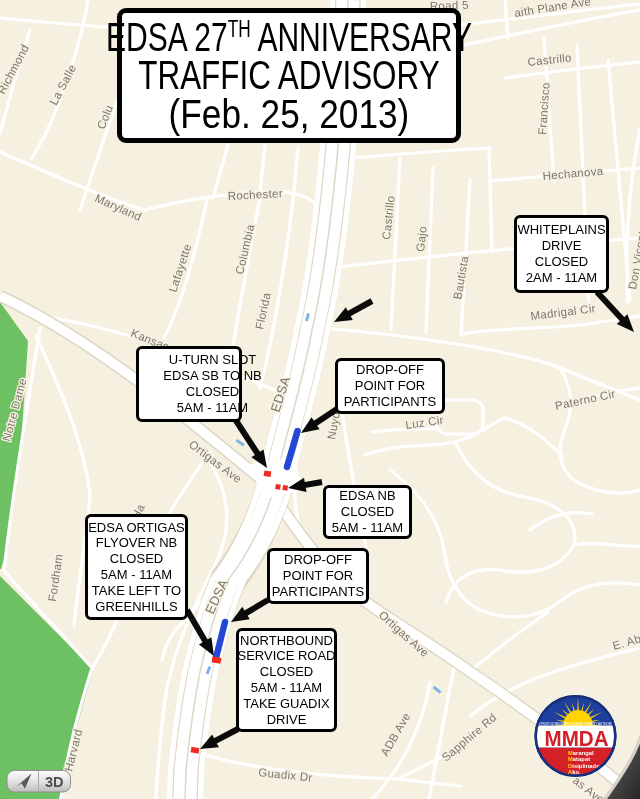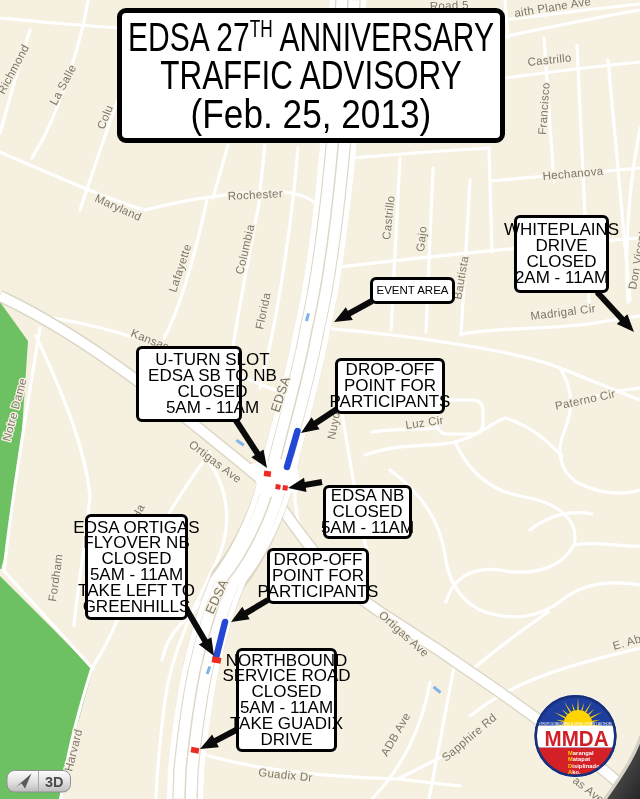--- a/index.html
+++ b/index.html
@@ -1,18 +1,18 @@
 <!DOCTYPE html>
 <html><head>
 <meta charset="utf-8">
 <style>
 html,body{margin:0;padding:0;}
 #map{position:relative;width:640px;height:799px;overflow:hidden;background:#f5f0e0;font-family:"Liberation Sans",sans-serif;}
 #base{position:absolute;left:0;top:0;}
-.box{position:absolute;box-sizing:border-box;background:#fff;border:3px solid #000;border-radius:6px;display:flex;align-items:center;justify-content:center;text-align:center;color:#000;font-family:"Liberation Sans",sans-serif;font-size:17px;line-height:15.8px;z-index:5;white-space:nowrap;}
+.box{position:absolute;box-sizing:border-box;background:#fff;border:3px solid #000;border-radius:6px;display:flex;align-items:center;justify-content:center;text-align:center;color:#000;font-family:"Liberation Sans",sans-serif;font-size:13px;line-height:15.8px;z-index:5;white-space:nowrap;}
 </style>
 </head>
 <body>
 <div id="map">
 
 <svg id="base" width="640" height="799" viewBox="0 0 640 799">
 <defs>
 <linearGradient id="pillg" x1="0" y1="0" x2="0" y2="1">
 <stop offset="0" stop-color="#fdfdfd"></stop>
           <stop offset="0.5" stop-color="#e3e3e3"></stop>
@@ -307,35 +307,32 @@
 </g>
 
 <g>
 <rect x="7" y="770.5" width="63.5" height="21.5" rx="7.5" fill="url(#pillg)" stroke="#8f8f8f" stroke-width="1"></rect>
 <line x1="38.5" y1="771" x2="38.5" y2="792" stroke="#a8a8a8" stroke-width="1"></line>
 <polygon points="16,787 31.5,773.5 25,788.5 21.5,783.5" fill="#5a5a5a"></polygon>
 <text x="45" y="787" font-size="14.5" font-weight="bold" fill="#4c4c4c" font-family="Liberation Sans, sans-serif">3D</text>
 </g>
 </svg>
 
-<div class="box" style="left:117px;top:8px;width:388px;height:135px;border-width:5px;border-radius:9px;font-size:40px;line-height:38.5px;">
+<div class="box" style="left:117px;top:8px;width:344px;height:135px;border-width:5px;border-radius:9px;font-size:40px;line-height:38.5px;">
 <div style="margin-top:-8px;">
 <div style="transform:scaleX(0.75);transform-origin:center;">EDSA 27<sup style="font-size:23px;">TH</sup> ANNIVERSARY</div>
 <div style="transform:scaleX(0.785);transform-origin:center;">TRAFFIC ADVISORY</div>
 <div style="transform:scaleX(0.88);transform-origin:center;">(Feb. 25, 2013)</div>
 </div>
 </div>
 
 <div class="box" style="left:514px;top:215px;width:95px;height:78px;">
 <div>WHITEPLAINS<br>DRIVE<br>CLOSED<br>2AM - 11AM</div>
 </div>
 
-<div class="box" style="left:370px;top:277px;width:85px;height:27px;font-size:11.5px;">
-<div>EVENT AREA</div>
-</div>
 
 <div class="box" style="left:136px;top:346px;width:106px;height:76px;padding-left:47px;">
 <div>U-TURN SLOT<br>EDSA SB TO NB<br>CLOSED<br>5AM - 11AM</div>
 </div>
 
 <div class="box" style="left:335px;top:358px;width:110px;height:56px;">
 <div>DROP-OFF<br>POINT FOR<br>PARTICIPANTS</div>
 </div>
 
 <div class="box" style="left:323px;top:467px;width:89px;height:54px;margin-top:18px;">
@@ -343,16 +340,16 @@
 </div>
 
 <div class="box" style="left:85px;top:514px;width:103px;height:106px;">
 <div>EDSA ORTIGAS<br>FLYOVER NB<br>CLOSED<br>5AM - 11AM<br>TAKE LEFT TO<br>GREENHILLS</div>
 </div>
 
 <div class="box" style="left:267px;top:548px;width:102px;height:56px;">
 <div>DROP-OFF<br>POINT FOR<br>PARTICIPANTS</div>
 </div>
 
-<div class="box" style="left:236px;top:628px;width:101px;height:104px;margin-top:20px;">
+<div class="box" style="left:236px;top:628px;width:101px;height:104px;">
 <div>NORTHBOUND<br>SERVICE ROAD<br>CLOSED<br>5AM - 11AM<br>TAKE GUADIX<br>DRIVE</div>
 </div>
 </div>
 
 </body></html>

